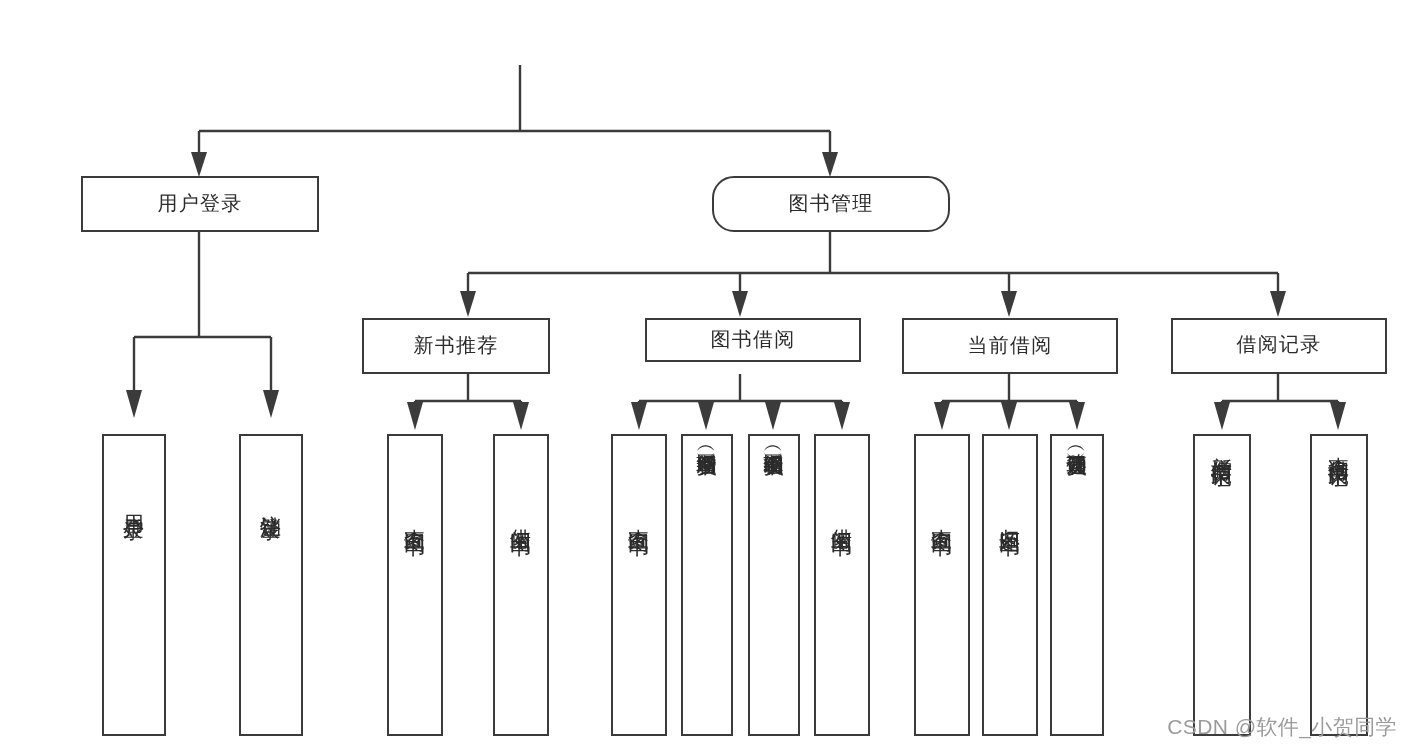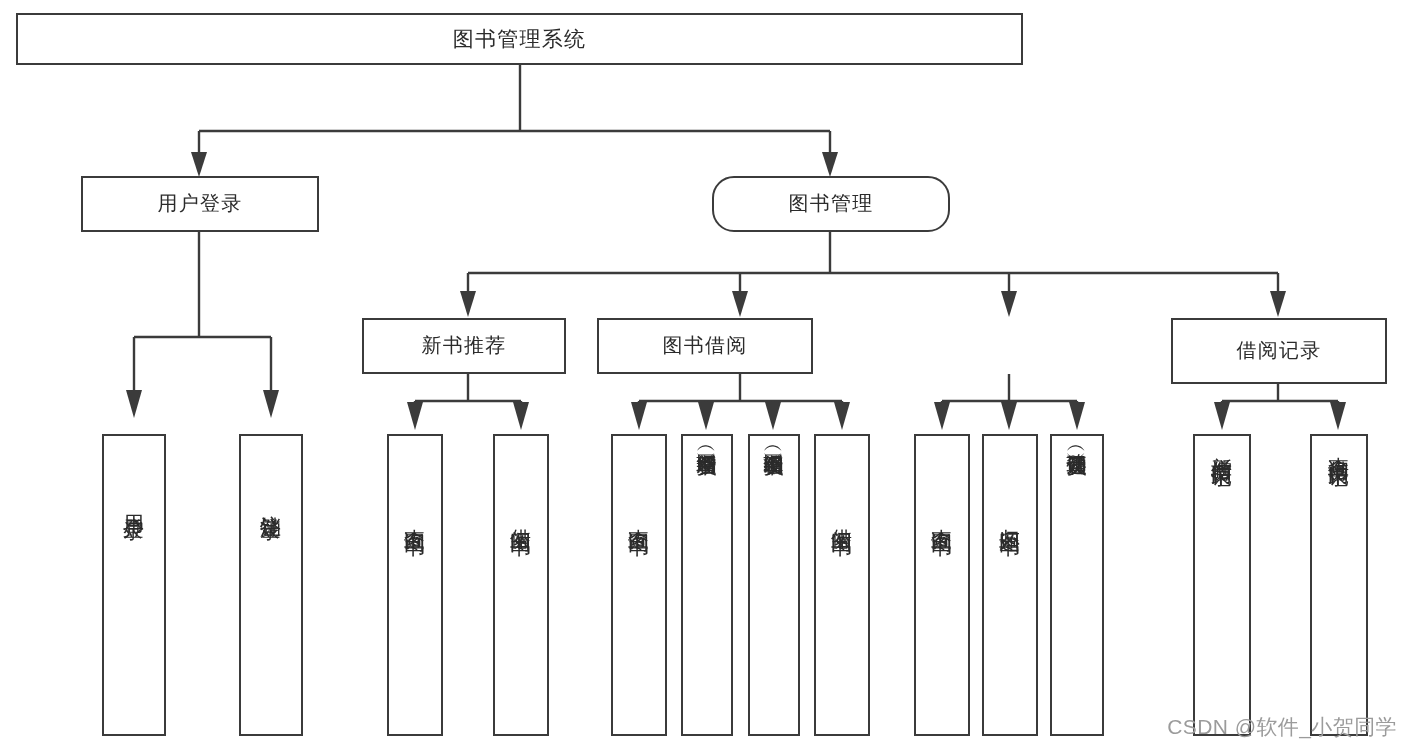--- a/index.html
+++ b/index.html
@@ -162,42 +162,42 @@
     <polygon points="1069,402 1085,402 1077,430"></polygon>
 
     <line x1="1278" y1="374" x2="1278" y2="401"></line>
     <line x1="1222" y1="401" x2="1338" y2="401"></line>
     <line x1="1222" y1="401" x2="1222" y2="412"></line>
     <polygon points="1214,402 1230,402 1222,430"></polygon>
     <line x1="1338" y1="401" x2="1338" y2="412"></line>
     <polygon points="1330,402 1346,402 1338,430"></polygon>
   </svg>
 
-  <div class="node root" style="left:16px; top:13px; width:1007px; height:52px;">
-    <span class="label">图书管理系统</span>
-  </div>
 
   <div class="node branch" style="left:81px; top:176px; width:238px; height:56px;">
     <span class="label">用户登录</span>
   </div>
 
   <div class="node branch" style="left:712px; top:176px; width:238px; height:56px;border-radius:22px;">
     <span class="label">图书管理</span>
   </div>
 
-  <div class="node branch" style="left:362px; top:318px; width:204px; height:56px;">
+  <div class="node branch" style="left:362px; top:318px; width:188px; height:56px;">
     <span class="label">新书推荐</span>
   </div>
 
-  <div class="node branch" style="left:597px; top:318px; width:216px; height:56px;">
+  <div class="node branch" style="left:645px; top:318px; width:216px; height:44px;">
     <span class="label">图书借阅</span>
   </div>
 
-
-  <div class="node branch" style="left:1171px; top:318px; width:216px; height:66px;">
+  <div class="node branch" style="left:902px; top:318px; width:216px; height:56px;">
+    <span class="label">当前借阅</span>
+  </div>
+
+  <div class="node branch" style="left:1171px; top:318px; width:216px; height:56px;font-family:Liberation Mono, monospace;">
     <span class="label">借阅记录</span>
   </div>
 
   <div class="node leaf mid" style="left:102px; top:434px; width:64px; height:302px;">
     <span class="label">用户登录</span>
   </div>
 
   <div class="node leaf mid" style="left:239px; top:434px; width:64px; height:302px;">
     <span class="label">注销登录</span>
   </div>

